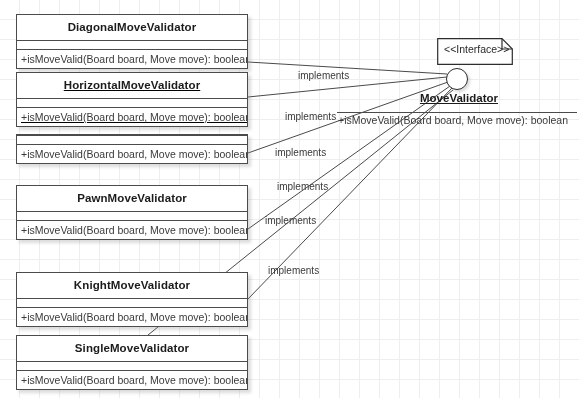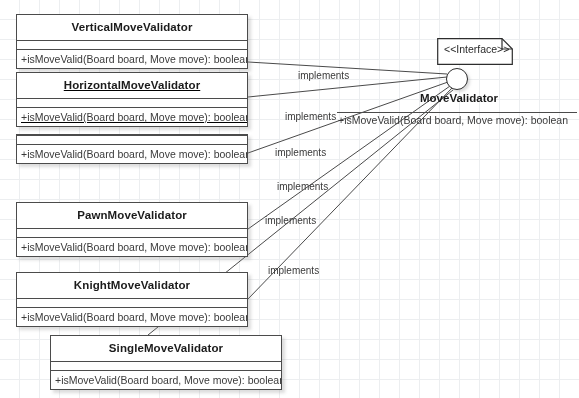--- a/index.html
+++ b/index.html
@@ -92,20 +92,21 @@
     background: #ffffff;
     box-shadow: 2px 2px 3px rgba(150,150,150,0.35);
   }
   .iface-name {
     position: absolute;
     font-size: 11.5px;
     font-weight: bold;
     color: #1b1b1b;
     white-space: nowrap;
     text-align: center;
+    text-decoration: underline;
   }
   .iface-rule {
     position: absolute;
     height: 0;
     border-top: 1.2px solid #4b4b4b;
   }
   .iface-op {
     position: absolute;
     font-size: 10.5px;
     color: #3a3a3a;
@@ -130,21 +131,21 @@
         <line x1="248" y1="62" x2="447" y2="74"></line>
         <line x1="248" y1="97" x2="447" y2="77"></line>
         <line x1="248" y1="153" x2="448" y2="82"></line>
         <line x1="248" y1="229" x2="450" y2="86"></line>
         <line x1="248" y1="299" x2="452" y2="88"></line>
         <line x1="148" y1="335" x2="453" y2="90"></line>
       </g>
   </svg>
 
   <div class="uml-class" style="left:16px; top:14px; width:232px;">
-    <div class="cls-title">VerticalMoveValidator</div>
+    <div class="cls-title">DiagonalMoveValidator</div>
     <div class="cls-sep"></div>
     <div class="cls-attrs"></div>
     <div class="cls-sep"></div>
     <div class="cls-ops">+isMoveValid(Board board, Move move): boolean</div>
   </div>
 
   <div class="uml-class" style="left:16px; top:72px; width:232px;text-decoration:underline;">
     <div class="cls-title">HorizontalMoveValidator</div>
     <div class="cls-sep"></div>
     <div class="cls-attrs"></div>
@@ -152,37 +153,37 @@
     <div class="cls-ops">+isMoveValid(Board board, Move move): boolean</div>
   </div>
 
   <div class="uml-class" style="left:16px; top:134px; width:232px;">
     <div class="cls-sep"></div>
     <div class="cls-attrs"></div>
     <div class="cls-sep"></div>
     <div class="cls-ops">+isMoveValid(Board board, Move move): boolean</div>
   </div>
 
-  <div class="uml-class" style="left:16px; top:202px; width:232px;">
+  <div class="uml-class" style="left:16px; top:185px; width:232px;">
     <div class="cls-title">PawnMoveValidator</div>
     <div class="cls-sep"></div>
     <div class="cls-attrs"></div>
     <div class="cls-sep"></div>
     <div class="cls-ops">+isMoveValid(Board board, Move move): boolean</div>
   </div>
 
   <div class="uml-class" style="left:16px; top:272px; width:232px;">
     <div class="cls-title">KnightMoveValidator</div>
     <div class="cls-sep"></div>
     <div class="cls-attrs"></div>
     <div class="cls-sep"></div>
     <div class="cls-ops">+isMoveValid(Board board, Move move): boolean</div>
   </div>
 
-  <div class="uml-class" style="left:16px; top:335px; width:232px;margin-left:34px;">
+  <div class="uml-class" style="left:16px; top:335px; width:232px;">
     <div class="cls-title">SingleMoveValidator</div>
     <div class="cls-sep"></div>
     <div class="cls-attrs"></div>
     <div class="cls-sep"></div>
     <div class="cls-ops">+isMoveValid(Board board, Move move): boolean</div>
   </div>
 
   <div class="iface-note" style="left:437px; top:38px; width:76px; height:27px;text-align:center;">
     <svg width="76" height="27" viewBox="0 0 76 27" xmlns="http://www.w3.org/2000/svg">
       <path d="M0.7,0.7 L65,0.7 L75.3,11 L75.3,26.3 L0.7,26.3 Z" fill="#ffffff" stroke="#2d2d2d" stroke-width="1.2"></path>

